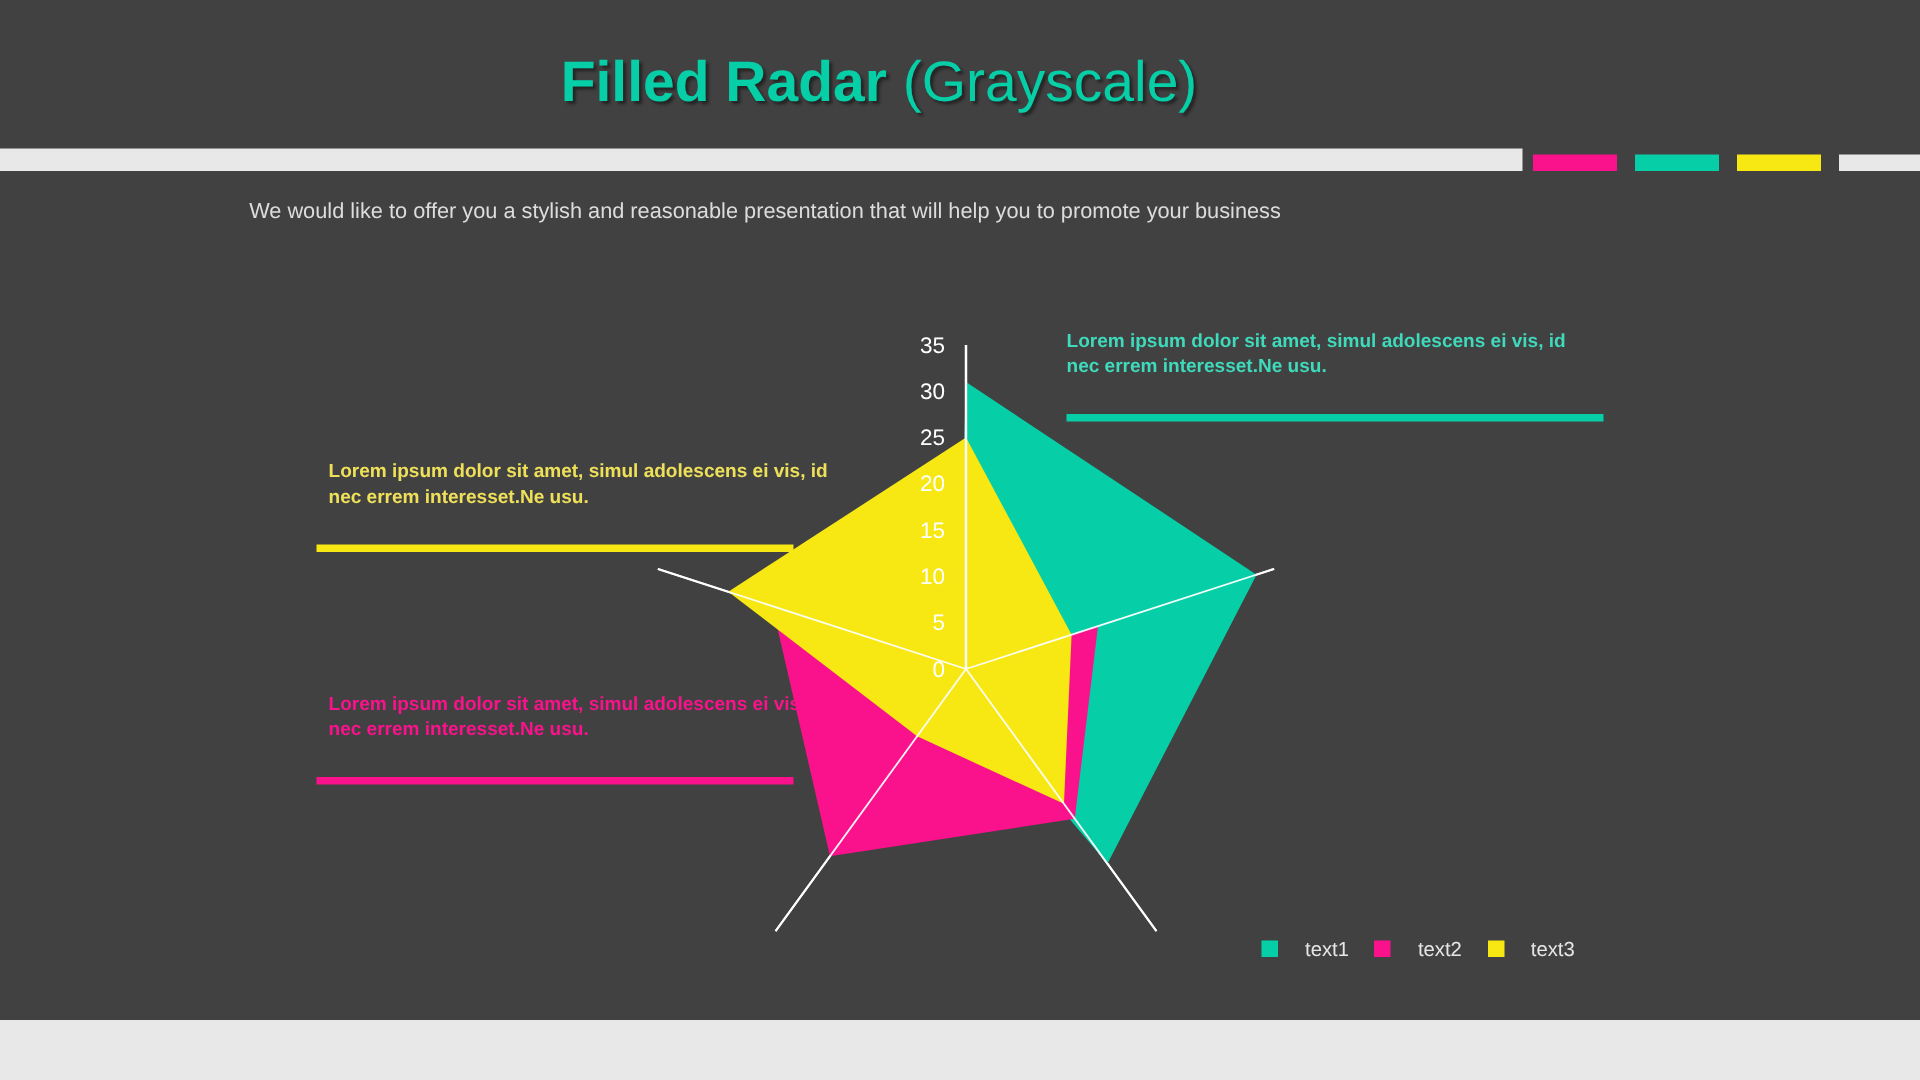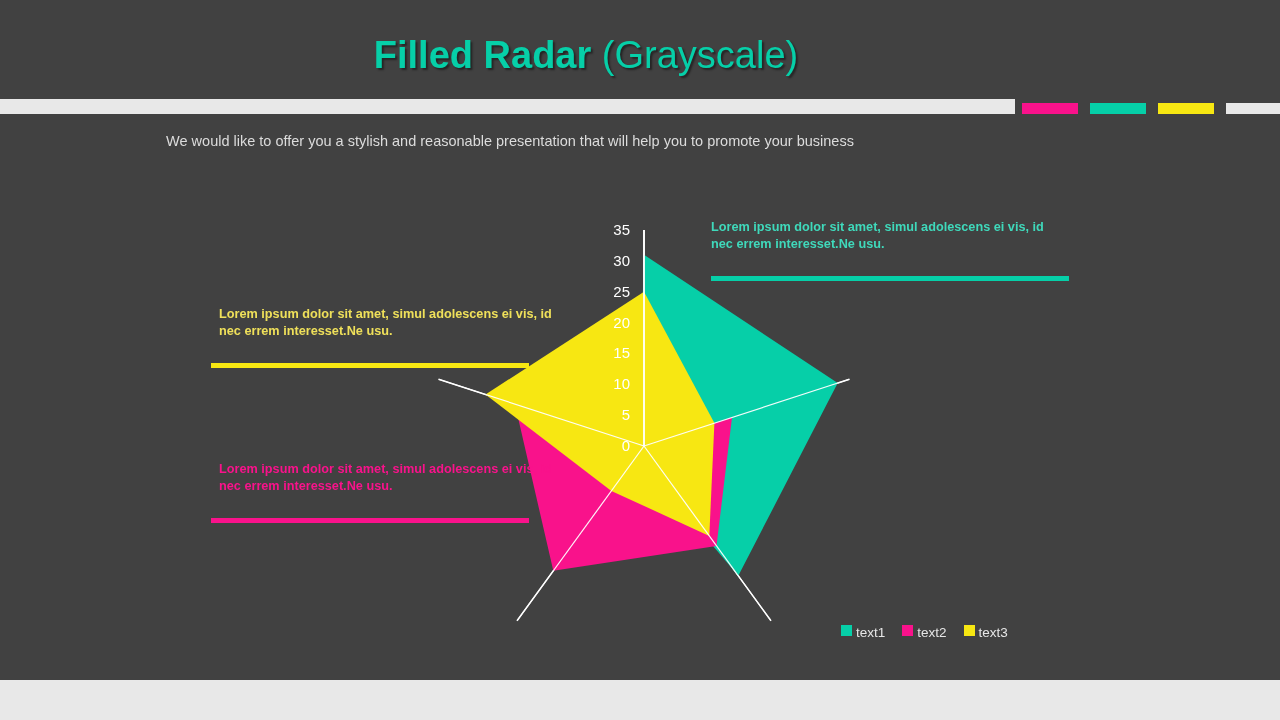--- a/index.html
+++ b/index.html
@@ -81,21 +81,21 @@
   #chart { position: absolute; left: 0; top: 0; width: 1280px; height: 680px; }
 
   
   #legend {
     position: absolute;
     left: 841px; top: 625px;
     display: flex;
     align-items: center;
     gap: 17px;
   }
-  .legend-item { display: flex; align-items: flex-start; gap: 4px; }
+  .legend-item { display: flex; align-items: center; gap: 18px; }
   .legend-swatch { width: 11px; height: 11px; display: inline-block; }
   .legend-label { font-size: 13.5px; color: #e6e6e6; }
 </style>
 </head>
 <body>
 
 <div id="slide">
 
   <div id="title" style="color: rgb(6, 207, 168);">
     <span class="strong">Filled Radar </span><span class="light">(Grayscale)</span>

